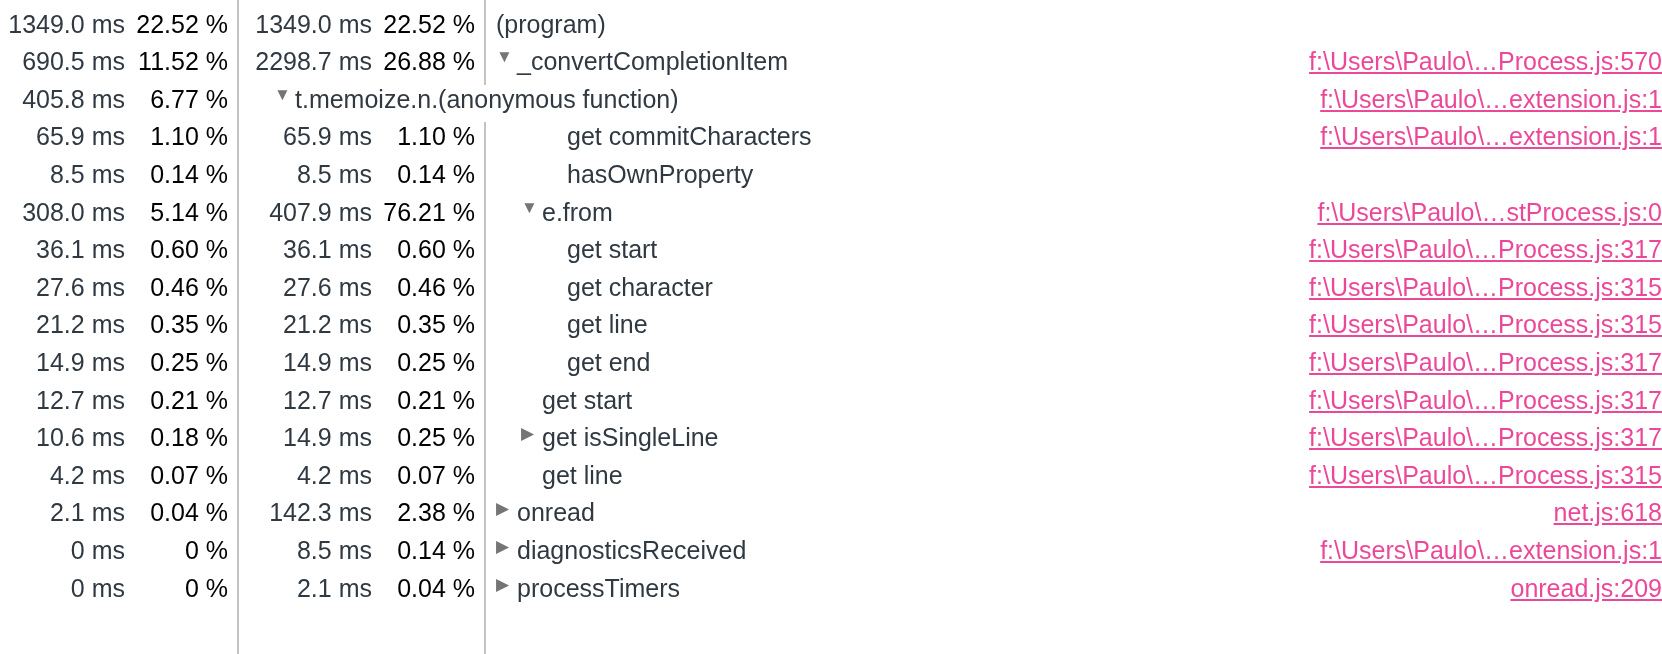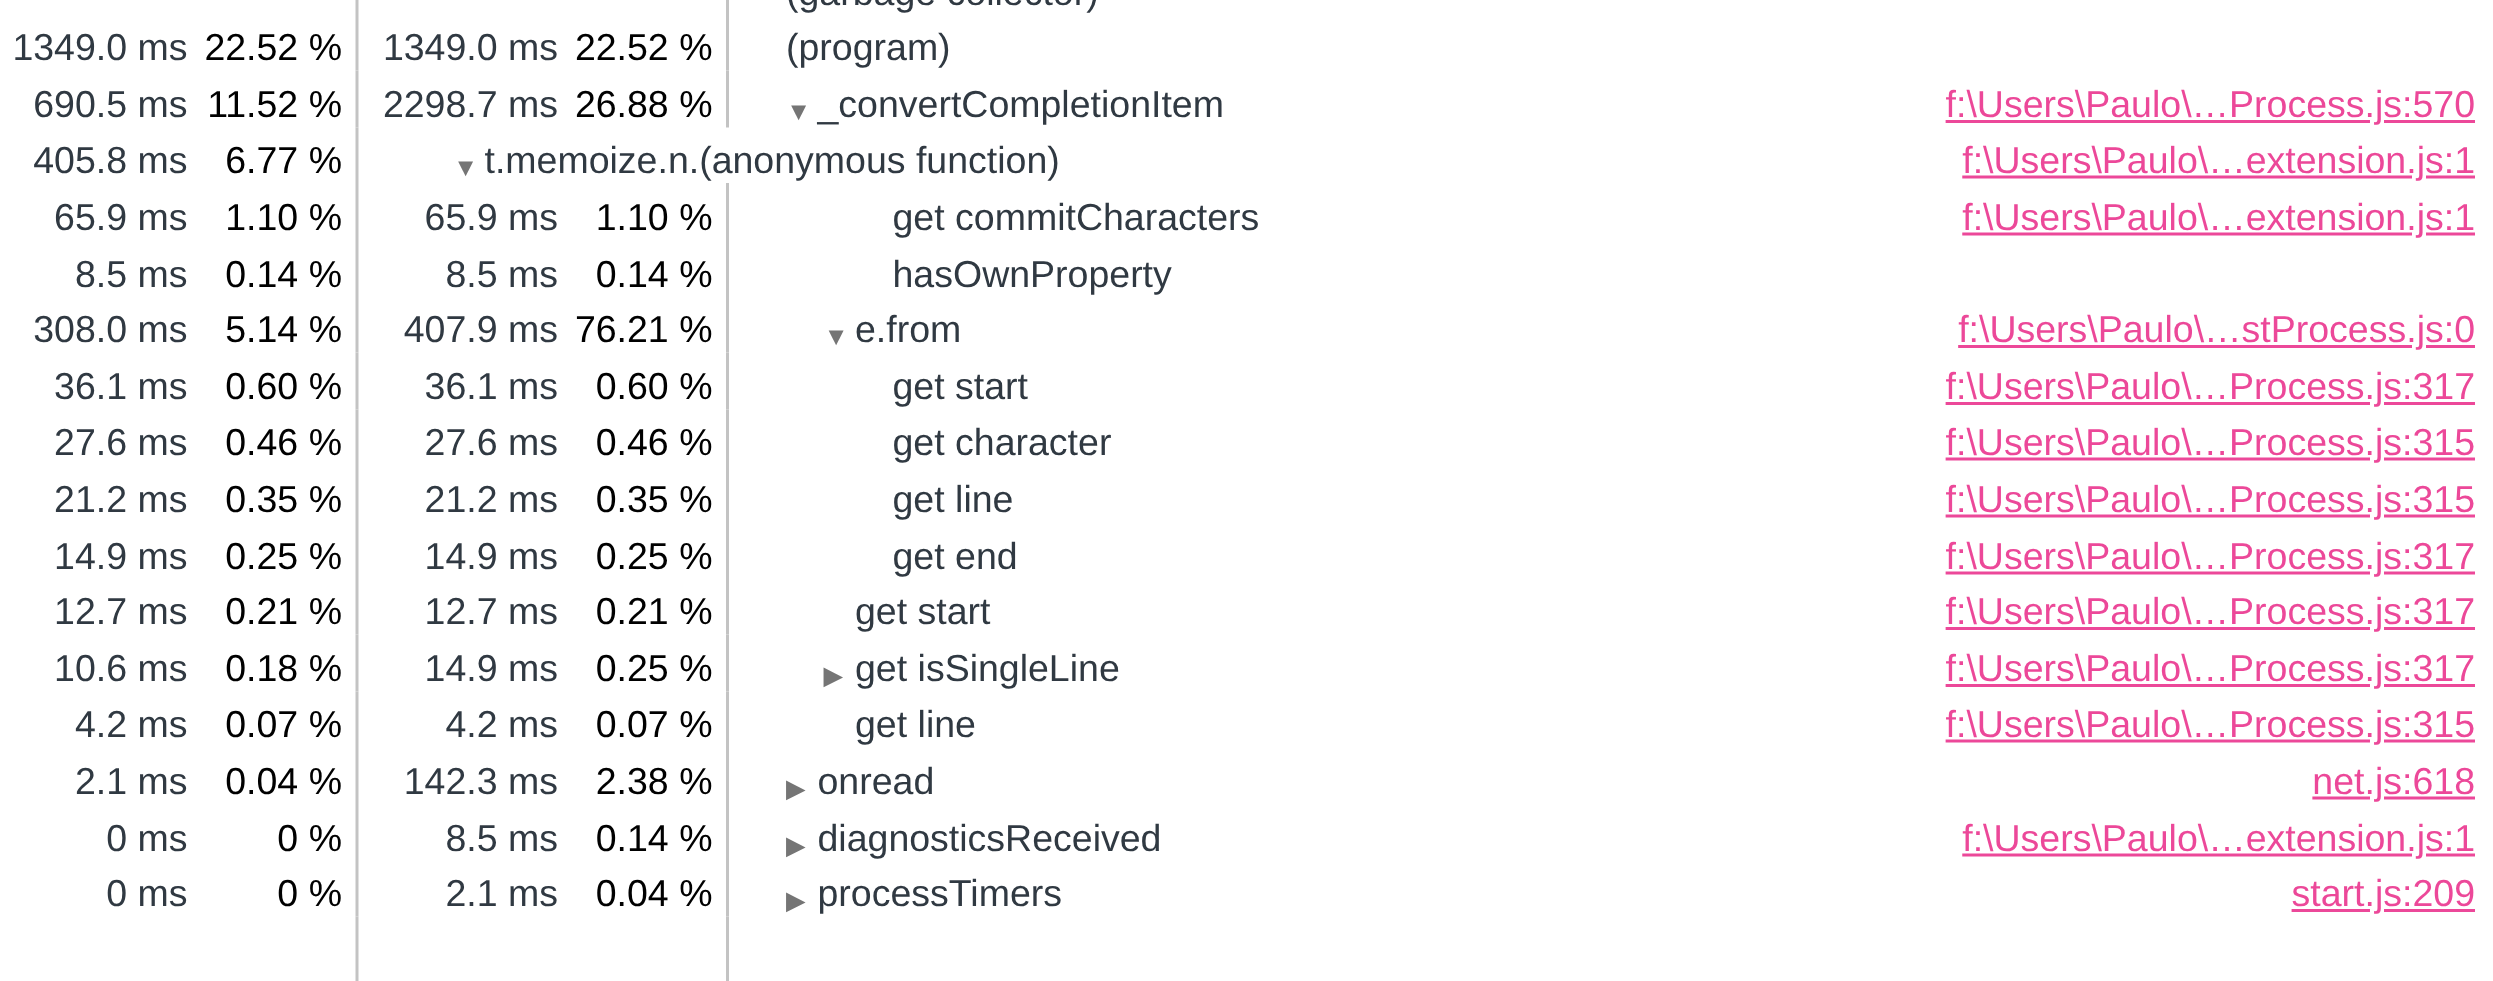--- a/index.html
+++ b/index.html
@@ -18,42 +18,40 @@
   }
   .rows { margin-top: -28px; }
   .row {
     display: flex;
     align-items: center;
     height: 37.6px;
     white-space: nowrap;
   }
   .cell {
     display: flex;
-    align-items: flex-end;
+    align-items: flex-start;
     height: 100%;
   }
   .cell.num {
     justify-content: flex-end;
     border-right: 2px solid #c3c3c3;
     padding-right: 9px;
   }
   .cell.self  { width: 239px; }
   .cell.total { width: 247px; }
   .ms  { color: #303942; }
   .pct {
     color: #000000;
     width: 103px;
     text-align: right;
   }
   .cell.tree {
     flex: 1;
     min-width: 0;
     padding-left: 10px;
-    padding-right: 12px;
-    margin-left: 28px;
   }
   .indent { display: inline-block; height: 1px; }
   .arrow {
     display: inline-block;
     width: 21px;
     font-size: 17px;
     color: #757575;
     flex-shrink: 0;
     cursor: default;
   }
@@ -331,21 +329,21 @@
       <span class="pct">0 %</span>
     </div>
     <div class="cell num total">
       <span class="ms">2.1 ms</span>
       <span class="pct">0.04 %</span>
     </div>
     <div class="cell tree">
       <span class="indent" style="width: 0px;"></span>
       <span class="arrow">▶</span>
       <span class="fname">processTimers</span>
-      <a class="link">start.js:209</a>
+      <a class="link">onread.js:209</a>
     </div>
   </div>
       <div class="filler">
         <div class="cell num self"></div>
         <div class="cell num total"></div>
         <div class="cell tree"></div>
       </div>
     </div>
 </div>
 

